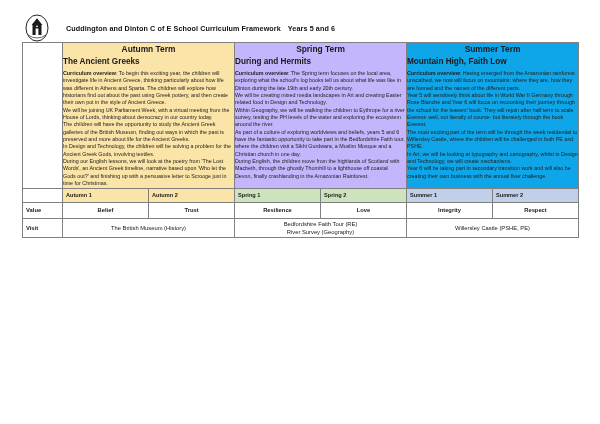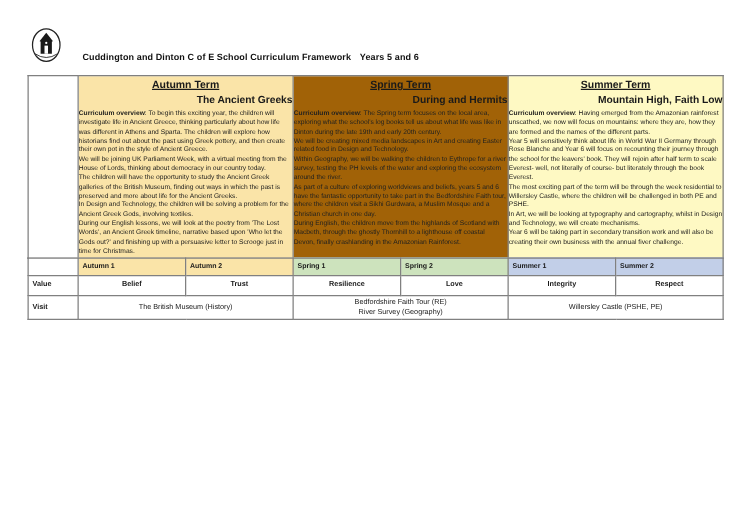--- a/index.html
+++ b/index.html
@@ -19,25 +19,24 @@
   .page {
     position: relative;
     width: 600px;
     height: 424px;
     box-sizing: border-box;
   }
 
   
   .doc-header {
     display: flex;
-    align-items: flex-end;
+    align-items: center;
     padding: 24px 0 6px 24px;
     height: 38px;
     box-sizing: border-box;
-    margin-top: 18px;
   }
   .crest {
     width: 26px;
     height: 28px;
     flex: 0 0 26px;
     margin-right: 16px;
     position: relative;
   }
   .crest svg { display: block; }
 
@@ -70,33 +69,32 @@
     padding: 0;
   }
 
   .col-label { width: 40px; }
   .col-term  { width: 172px; }
 
   .term-cell {
     padding: 3px 4px 4px 4px;
   }
   .term-autumn { background: #fae4a8; }
-  .term-spring { background: #a16207; }
-  .term-summer { background: #fef9c3; }
+  .term-spring { background: #c4b5fd; }
+  .term-summer { background: #0ea5e9; }
 
   .term-title {
     text-align: center;
     font-weight: bold;
     font-size: 8.4px;
-    text-decoration: underline;
     line-height: 12px;
     margin-bottom: 1px;
   }
   .term-subtitle {
-    text-align: right;
+    text-align: left;
     font-weight: bold;
     font-size: 8.2px;
     line-height: 12px;
     margin-bottom: 2px;
   }
 
   .overview {
     font-size: 5.35px;
     line-height: 7.35px;
     text-align: left;

